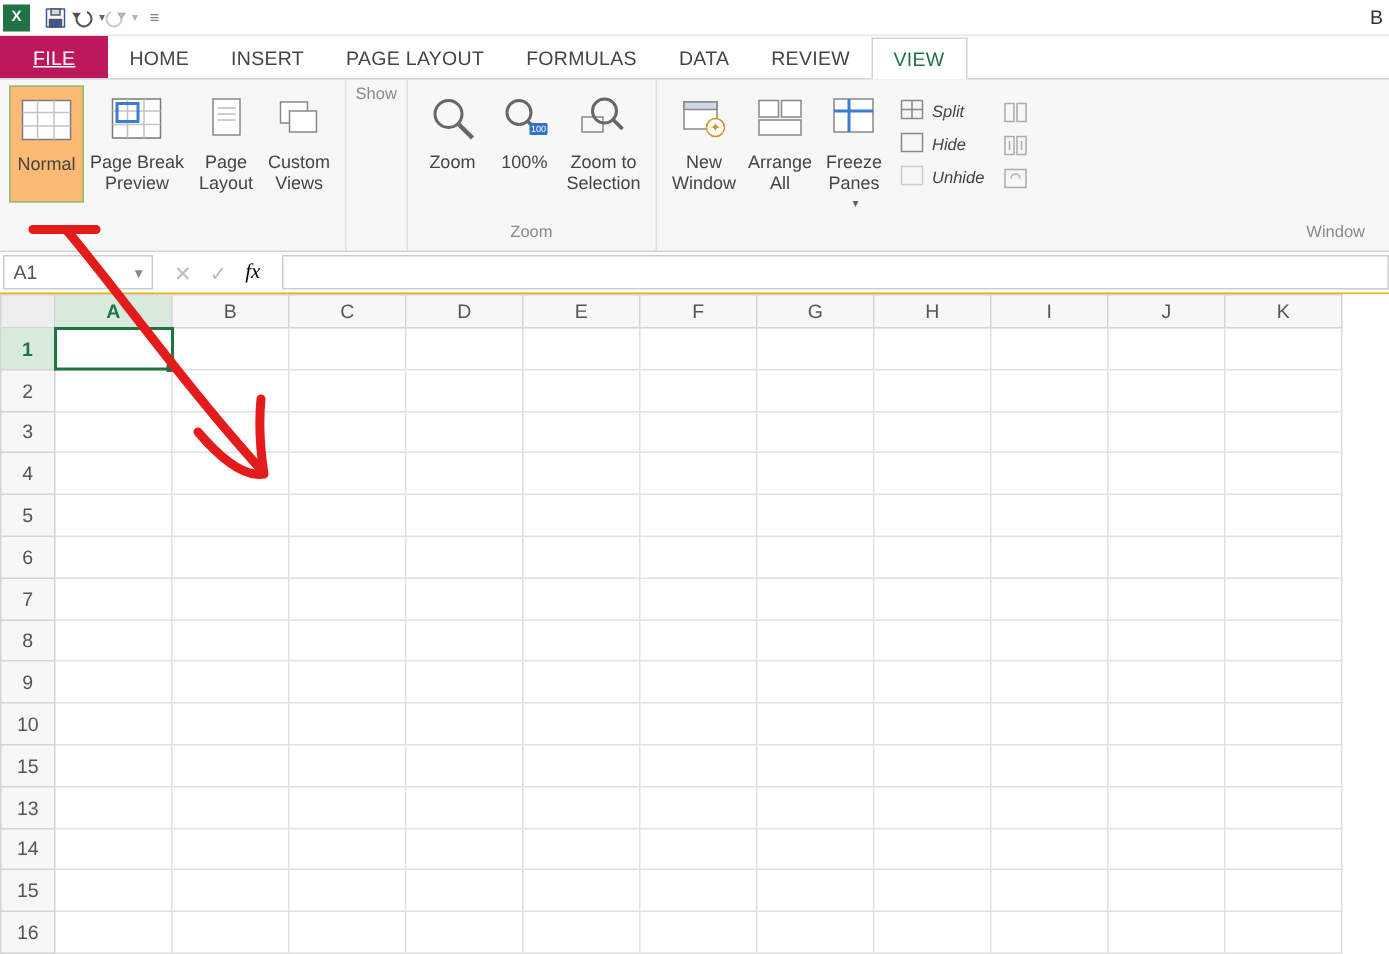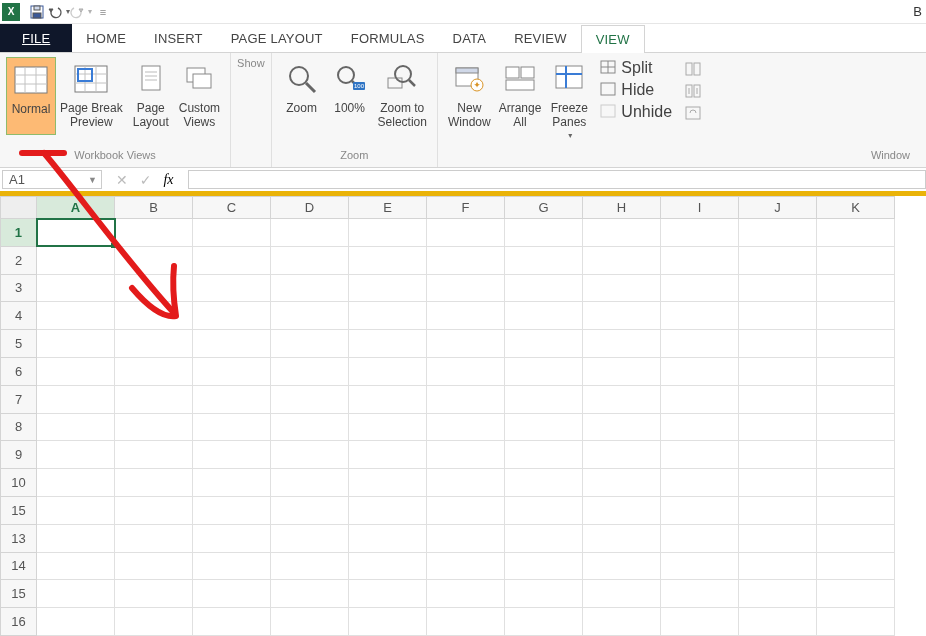--- a/index.html
+++ b/index.html
@@ -8,51 +8,51 @@
   
   .titlebar { height: 24px; background: #fff; display: flex; align-items: center; padding-left: 2px; border-bottom: 1px solid #e6e6e6; }
   .app-icon { width: 18px; height: 18px; background: #217346; color: #fff; font-size: 10px; font-weight: bold; display: flex; align-items: center; justify-content: center; margin-right: 6px; }
   .qat-btn { width: 22px; height: 22px; display: flex; align-items: center; justify-content: center; color: #555; }
   .qat-btn svg { stroke: #555; }
   .title-right { flex: 1; text-align: right; padding-right: 4px; font-size: 13px; color: #333; }
 
   
   .tabs { height: 28px; background: #fff; display: flex; align-items: stretch; }
   .tab { padding: 0 14px; display: flex; align-items: center; font-size: 13px; color: #444; text-transform: uppercase; letter-spacing: .2px; cursor: pointer; }
-  .tab.file { background: #0f172a; color: #fff; padding: 0 22px; font-weight: normal; text-decoration: underline; }
+  .tab.file { background: #be185d; color: #fff; padding: 0 22px; font-weight: normal; text-decoration: underline; }
   .tab.active { border: 1px solid #d4d4d4; border-bottom: none; color: #217346; background: #fff; position: relative; top: 1px; }
 
   
   .ribbon { height: 116px; background: #f7f7f7; border-top: 1px solid #d4d4d4; border-bottom: 1px solid #d4d4d4; display: flex; }
   .group { display: flex; flex-direction: column; height: 100%; border-right: 1px solid #e0e0e0; padding: 4px 6px 0 6px; }
   .group-body { flex: 1; display: flex; align-items: flex-start; }
   .group-label { height: 18px; font-size: 11px; color: #888; text-align: center; }
   .big-btn { display: flex; flex-direction: column; align-items: center; justify-content: flex-start; width: auto; min-width: 48px; padding: 2px 4px; font-size: 12px; color: #444; text-align: center; cursor: pointer; }
   .big-btn.active { background: #fdba74; border: 1px solid #8fbb6c; }
   .big-icon { width: 40px; height: 40px; display: flex; align-items: center; justify-content: center; }
   .big-btn .lbl { line-height: 14px; margin-top: 2px; min-height: 30px; display: flex; flex-direction: column; justify-content: flex-start; }
   .chk-row { display: flex; align-items: center; height: 22px; font-size: 12px; color: #444; }
   .chk-row input { margin-right: 4px; accent-color: #217346; }
   .chk-row.disabled { color: #aaa; }
   .chk-row.disabled input { accent-color: #bbb; }
   .chk-col { display: flex; flex-direction: column; padding: 6px 8px 0 4px; }
   .small-stack { display: flex; flex-direction: column; padding: 2px 6px; }
-  .small-btn { height: 22px; display: flex; align-items: flex-start; font-size: 16px; color: #444; cursor: pointer; }
+  .small-btn { height: 22px; display: flex; align-items: flex-end; font-size: 11px; color: #444; cursor: pointer; font-style: italic; }
   .small-btn.disabled { color: #404040; }
   .small-btn .mi { width: 18px; height: 16px; margin-right: 4px; display:flex;align-items:center;justify-content:center;}
   .drop-caret { font-size: 8px; margin-left: 2px; color: #666; }
 
   
   .ic-grid { width: 34px; height: 28px; }
   .ic-grid rect { fill: #fff; stroke: #7a7a7a; stroke-width: 1; }
   .ic-grid line { stroke: #c2c2c2; stroke-width: 1; }
   .ic-grid .hl { stroke: #3a7cd6; stroke-width: 2; fill:none; }
 
   
-  .fbar { height: 28px; display: flex; align-items: stretch; border-bottom: 5px solid #eab308; font-size: 13px; color: #555; }
+  .fbar { height: 28px; display: flex; align-items: stretch; border-bottom: 1px solid #eab308; font-size: 13px; color: #555; }
   .name-box { width: 100px; border: 1px solid #ccc; margin: 2px; display: flex; align-items: center; padding-left: 6px; position:relative; }
   .name-box .dcaret { position:absolute; right:4px; font-size:9px; color:#888;}
   .fx-btns { display: flex; align-items: center; padding: 0 6px; color: #bbb; }
   .fx-btns span { margin: 0 6px; font-size: 14px; }
   .fx-lbl { font-style: italic; font-family: "Times New Roman", serif; color: #000000; margin-left:4px;}
   .formula-input { flex:1; border:1px solid #ccc; margin:2px 0 2px 2px; padding-left:6px; display:flex; align-items:center;}
 
   
   .sheet { display: flex; height: calc(636px - 24px - 28px - 116px - 28px); overflow:hidden;}
   table { border-collapse: collapse; table-layout: fixed; }
@@ -159,21 +159,20 @@
           <svg width="30" height="30">
               <rect x="3" y="4" width="18" height="14" fill="#fff" stroke="#888"></rect>
               <rect x="9" y="10" width="18" height="14" fill="#fff" stroke="#888"></rect>
             </svg>
         </div>
         <div class="lbl">
             <span>Custom<br>Views</span>
           </div>
       </div>
     </div>
-    <div class="group-label">Workbook Views</div>
   </div>
 
   <div class="group">
     <div class="group-label">Show</div>
   </div>
 
   <div class="group">
     <div class="group-body">
       <div class="big-btn">
         <div class="big-icon">

